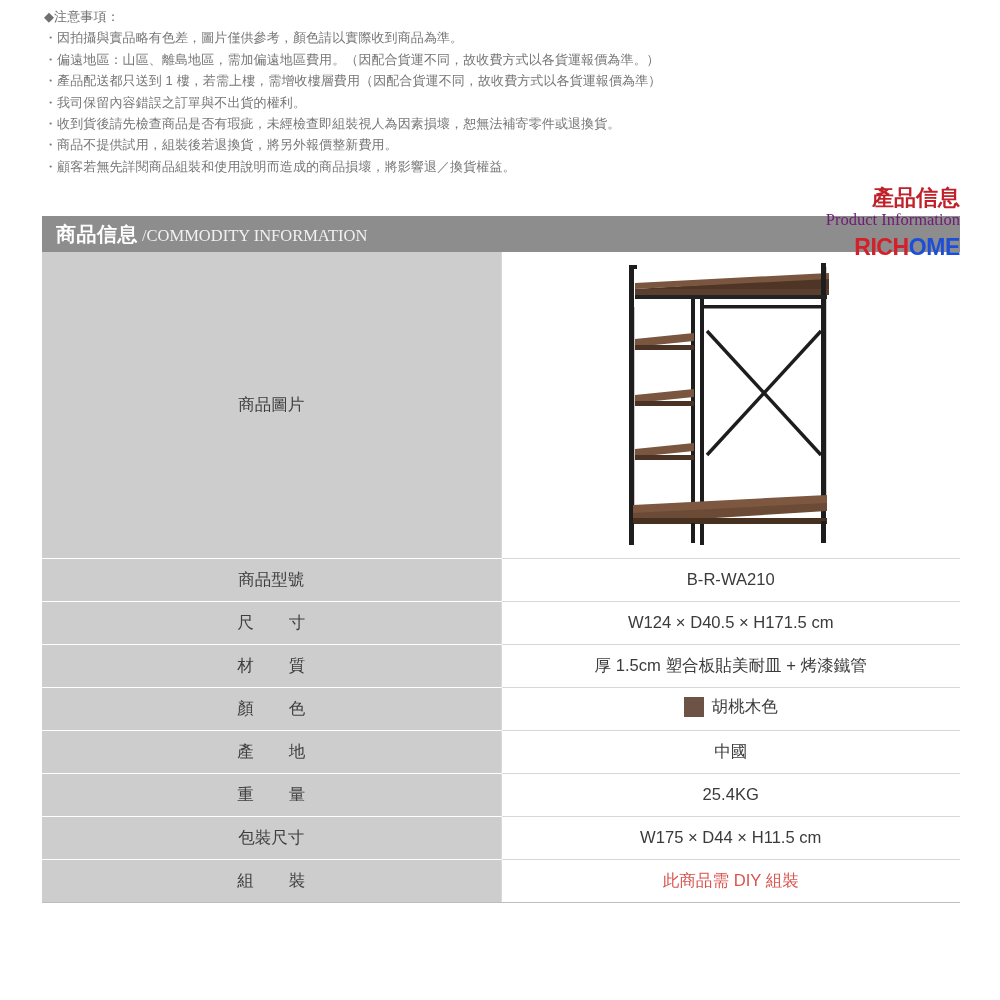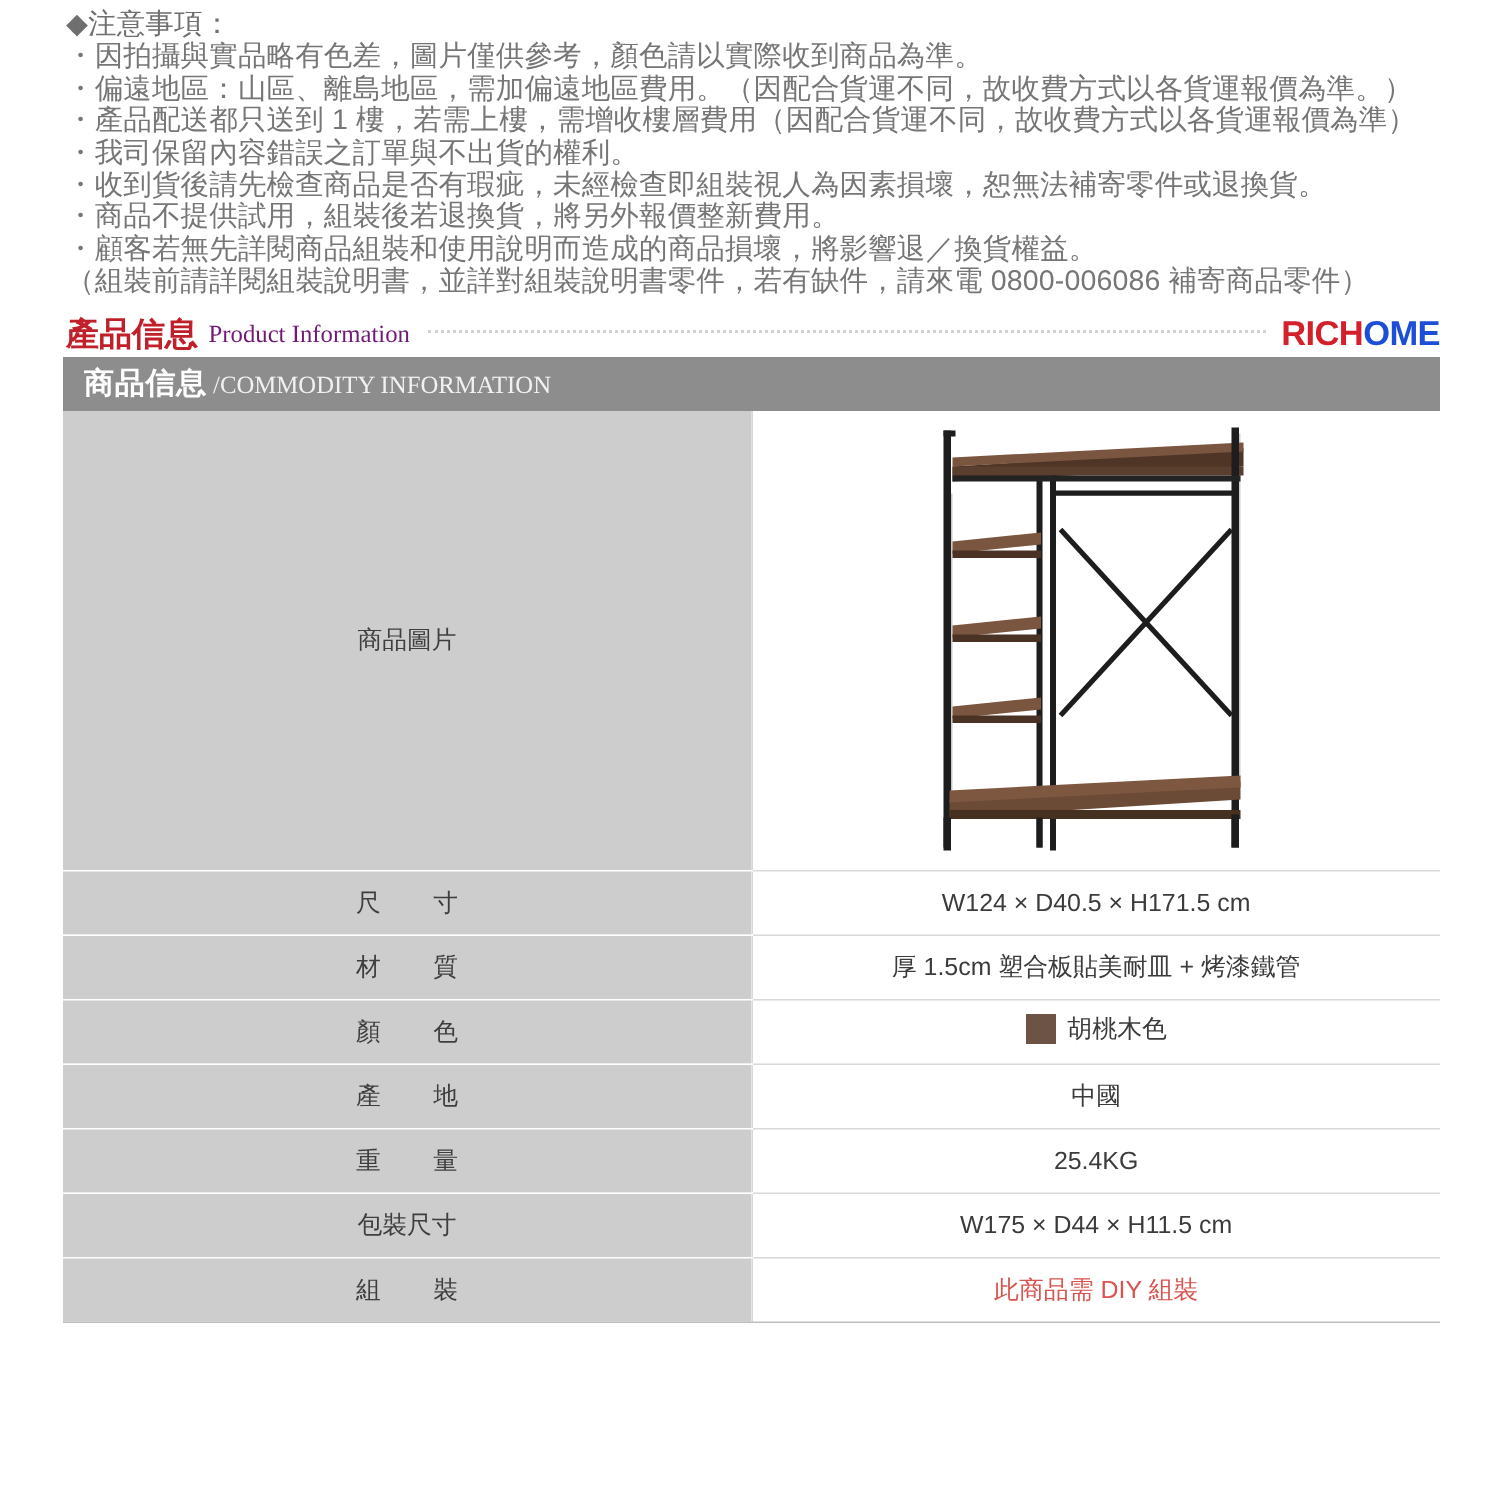--- a/index.html
+++ b/index.html
@@ -14,38 +14,39 @@
     color: #6b6b6b;
     overflow: hidden;
     position: relative;
   }
 
   
   .notice {
     padding: 6px 0 0 44px;
   }
   .notice-line {
-    font-size: 19px;
+    font-size: 13px;
     line-height: 21.4px;
     color: #767676;
     white-space: nowrap;
     letter-spacing: 0.1px;
   }
   .notice-line.head {
     color: #6f6f6f;
   }
 
   
   .pi-header {
     margin: 9px 0 0 44px;
     width: 916px;
     display: flex;
-    align-items: center;
+    align-items: flex-end;
     height: 30px;
     position: relative;
+    flex-direction: column;
   }
   .pi-cn {
     font-size: 22px;
     font-weight: bold;
     color: #c0202a;
     letter-spacing: 0px;
     line-height: 24px;
   }
   .pi-en {
     font-family: "Liberation Serif", "DejaVu Serif", serif;
@@ -157,21 +158,20 @@
 
 <div class="notice">
   <div class="notice-line head">◆注意事項：</div>
   <div class="notice-line">・因拍攝與實品略有色差，圖片僅供參考，顏色請以實際收到商品為準。</div>
   <div class="notice-line">・偏遠地區：山區、離島地區，需加偏遠地區費用。（因配合貨運不同，故收費方式以各貨運報價為準。）</div>
   <div class="notice-line">・產品配送都只送到 1 樓，若需上樓，需增收樓層費用（因配合貨運不同，故收費方式以各貨運報價為準）</div>
   <div class="notice-line">・我司保留內容錯誤之訂單與不出貨的權利。</div>
   <div class="notice-line">・收到貨後請先檢查商品是否有瑕疵，未經檢查即組裝視人為因素損壞，恕無法補寄零件或退換貨。</div>
   <div class="notice-line">・商品不提供試用，組裝後若退換貨，將另外報價整新費用。</div>
   <div class="notice-line">・顧客若無先詳閱商品組裝和使用說明而造成的商品損壞，將影響退／換貨權益。</div>
-  <div class="notice-line">（組裝前請詳閱組裝說明書，並詳對組裝說明書零件，若有缺件，請來電 0800-006086 補寄商品零件）</div>
 </div>
 
 <div class="pi-header">
   <span class="pi-cn">產品信息</span>
   <span class="pi-en">Product Information</span>
   <span class="pi-dots"></span>
   <span class="pi-logo">
     <span class="rich">RICH</span><span class="ome">OME</span>
   </span>
 </div>
@@ -228,20 +228,24 @@
           <line x1="206" y1="76" x2="92" y2="200" stroke="#1d1d1d" stroke-width="3.4"></line>
 
           <rect x="14" y="268" width="5" height="22" fill="#1d1d1d"></rect>
           <rect x="206" y="266" width="5" height="22" fill="#1d1d1d"></rect>
           <rect x="76" y="268" width="4" height="20" fill="#1d1d1d"></rect>
         </svg>
       </div>
     </td>
   </tr>
 
+  <tr>
+    <td class="lbl">商品型號</td>
+    <td class="val">B-R-WA210</td>
+  </tr>
 
   <tr>
     <td class="lbl"><span class="sp2">
             <span>尺</span>
             <span>寸</span>
           </span></td>
     <td class="val">W124 × D40.5 × H171.5 cm</td>
   </tr>
 
   <tr>

